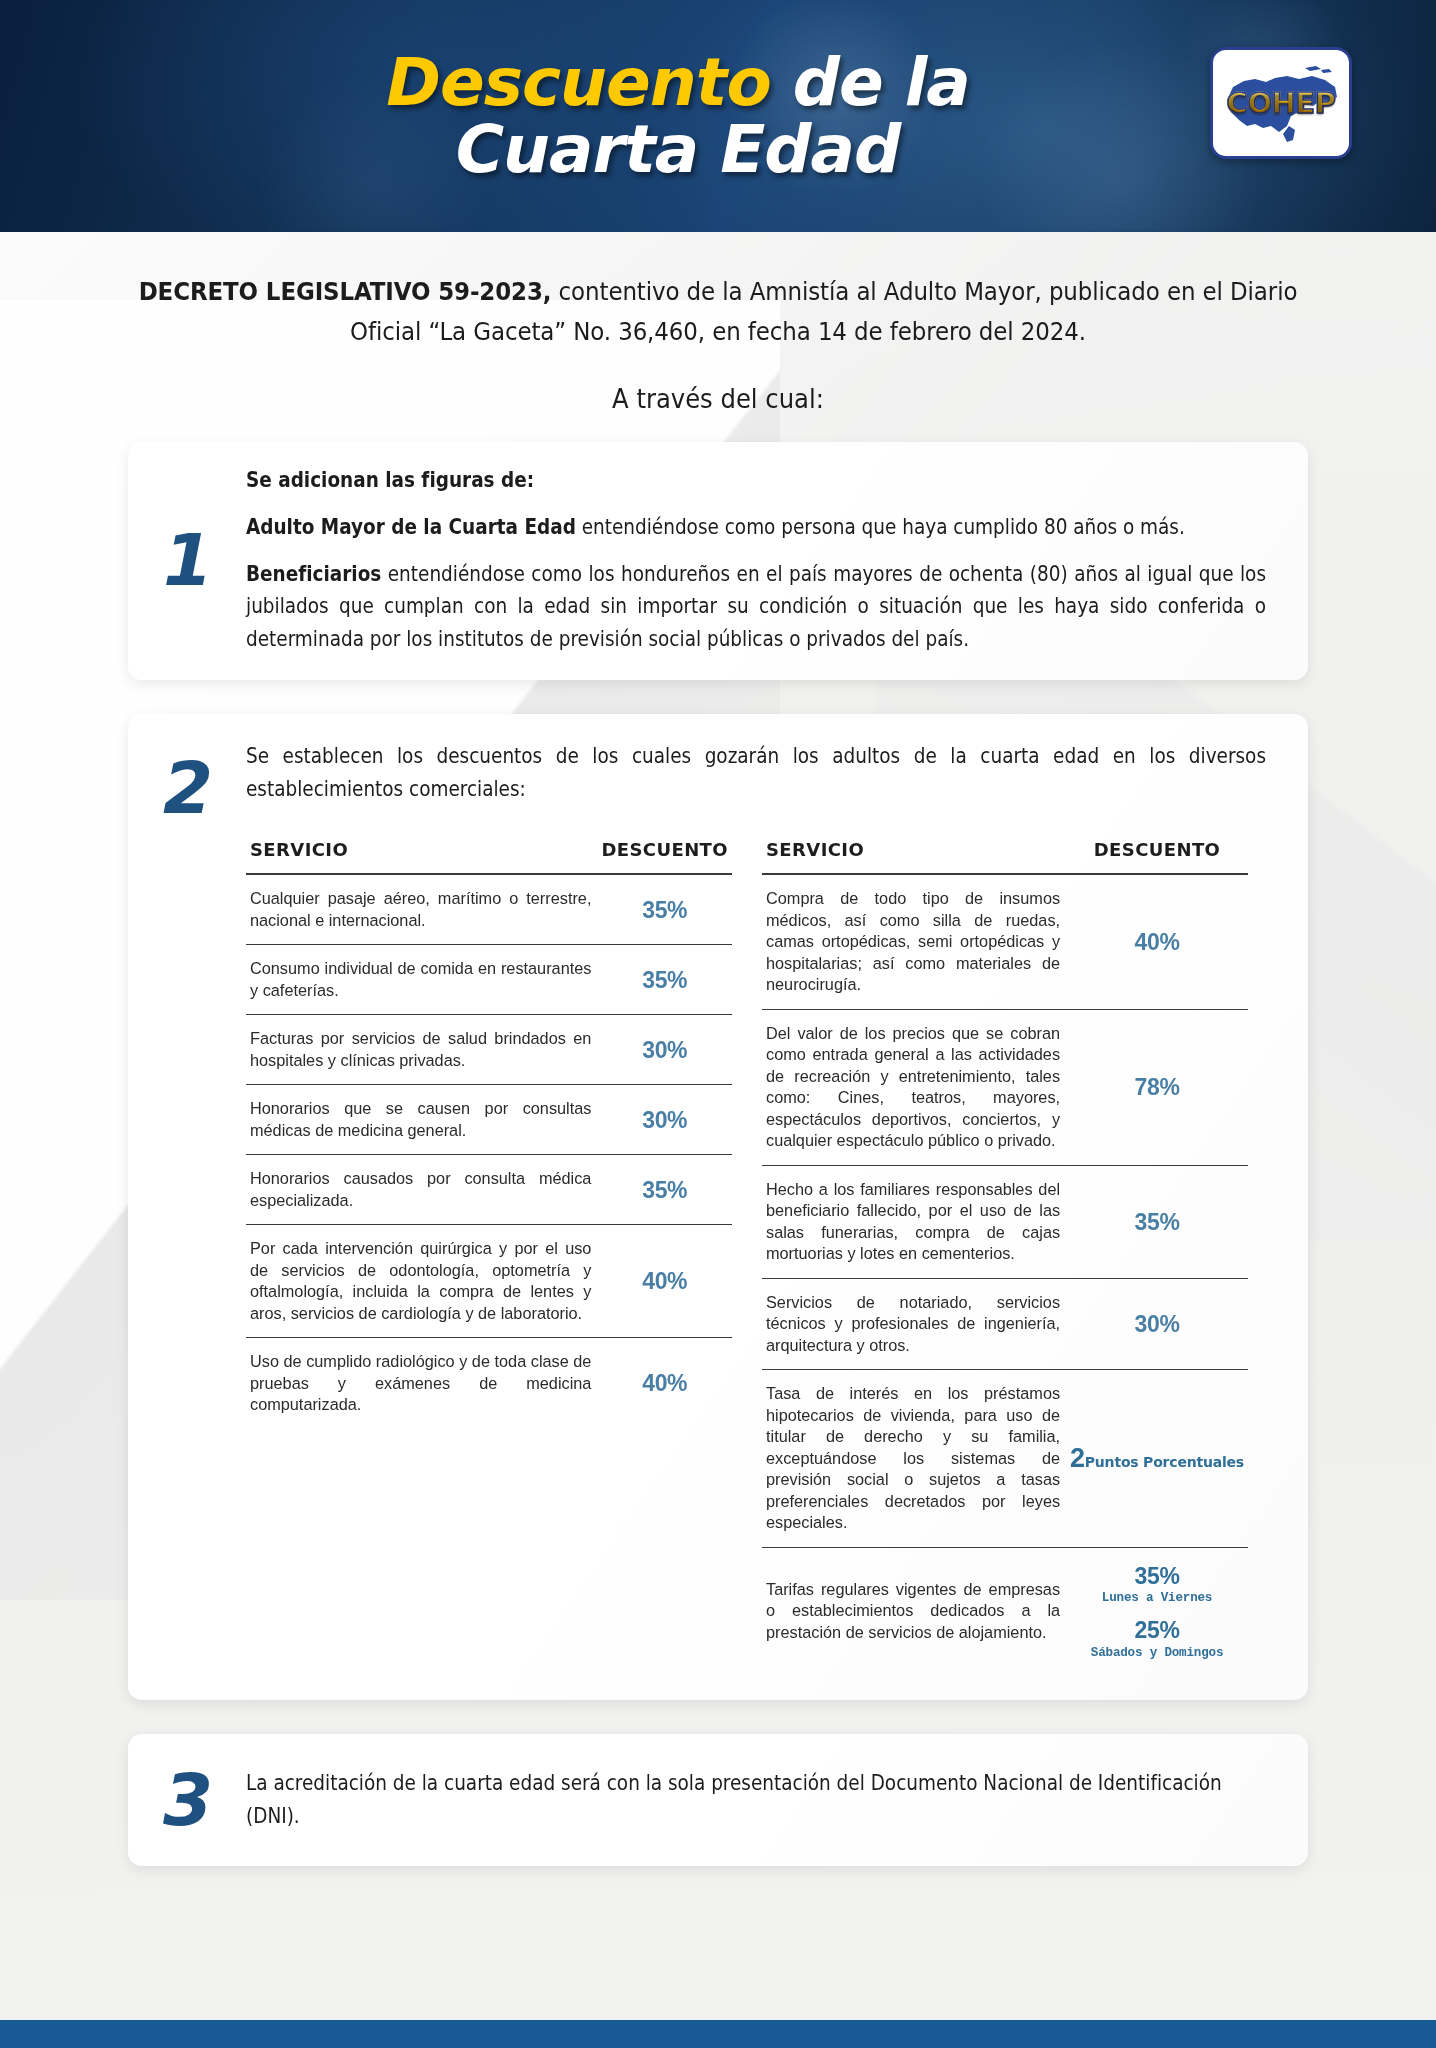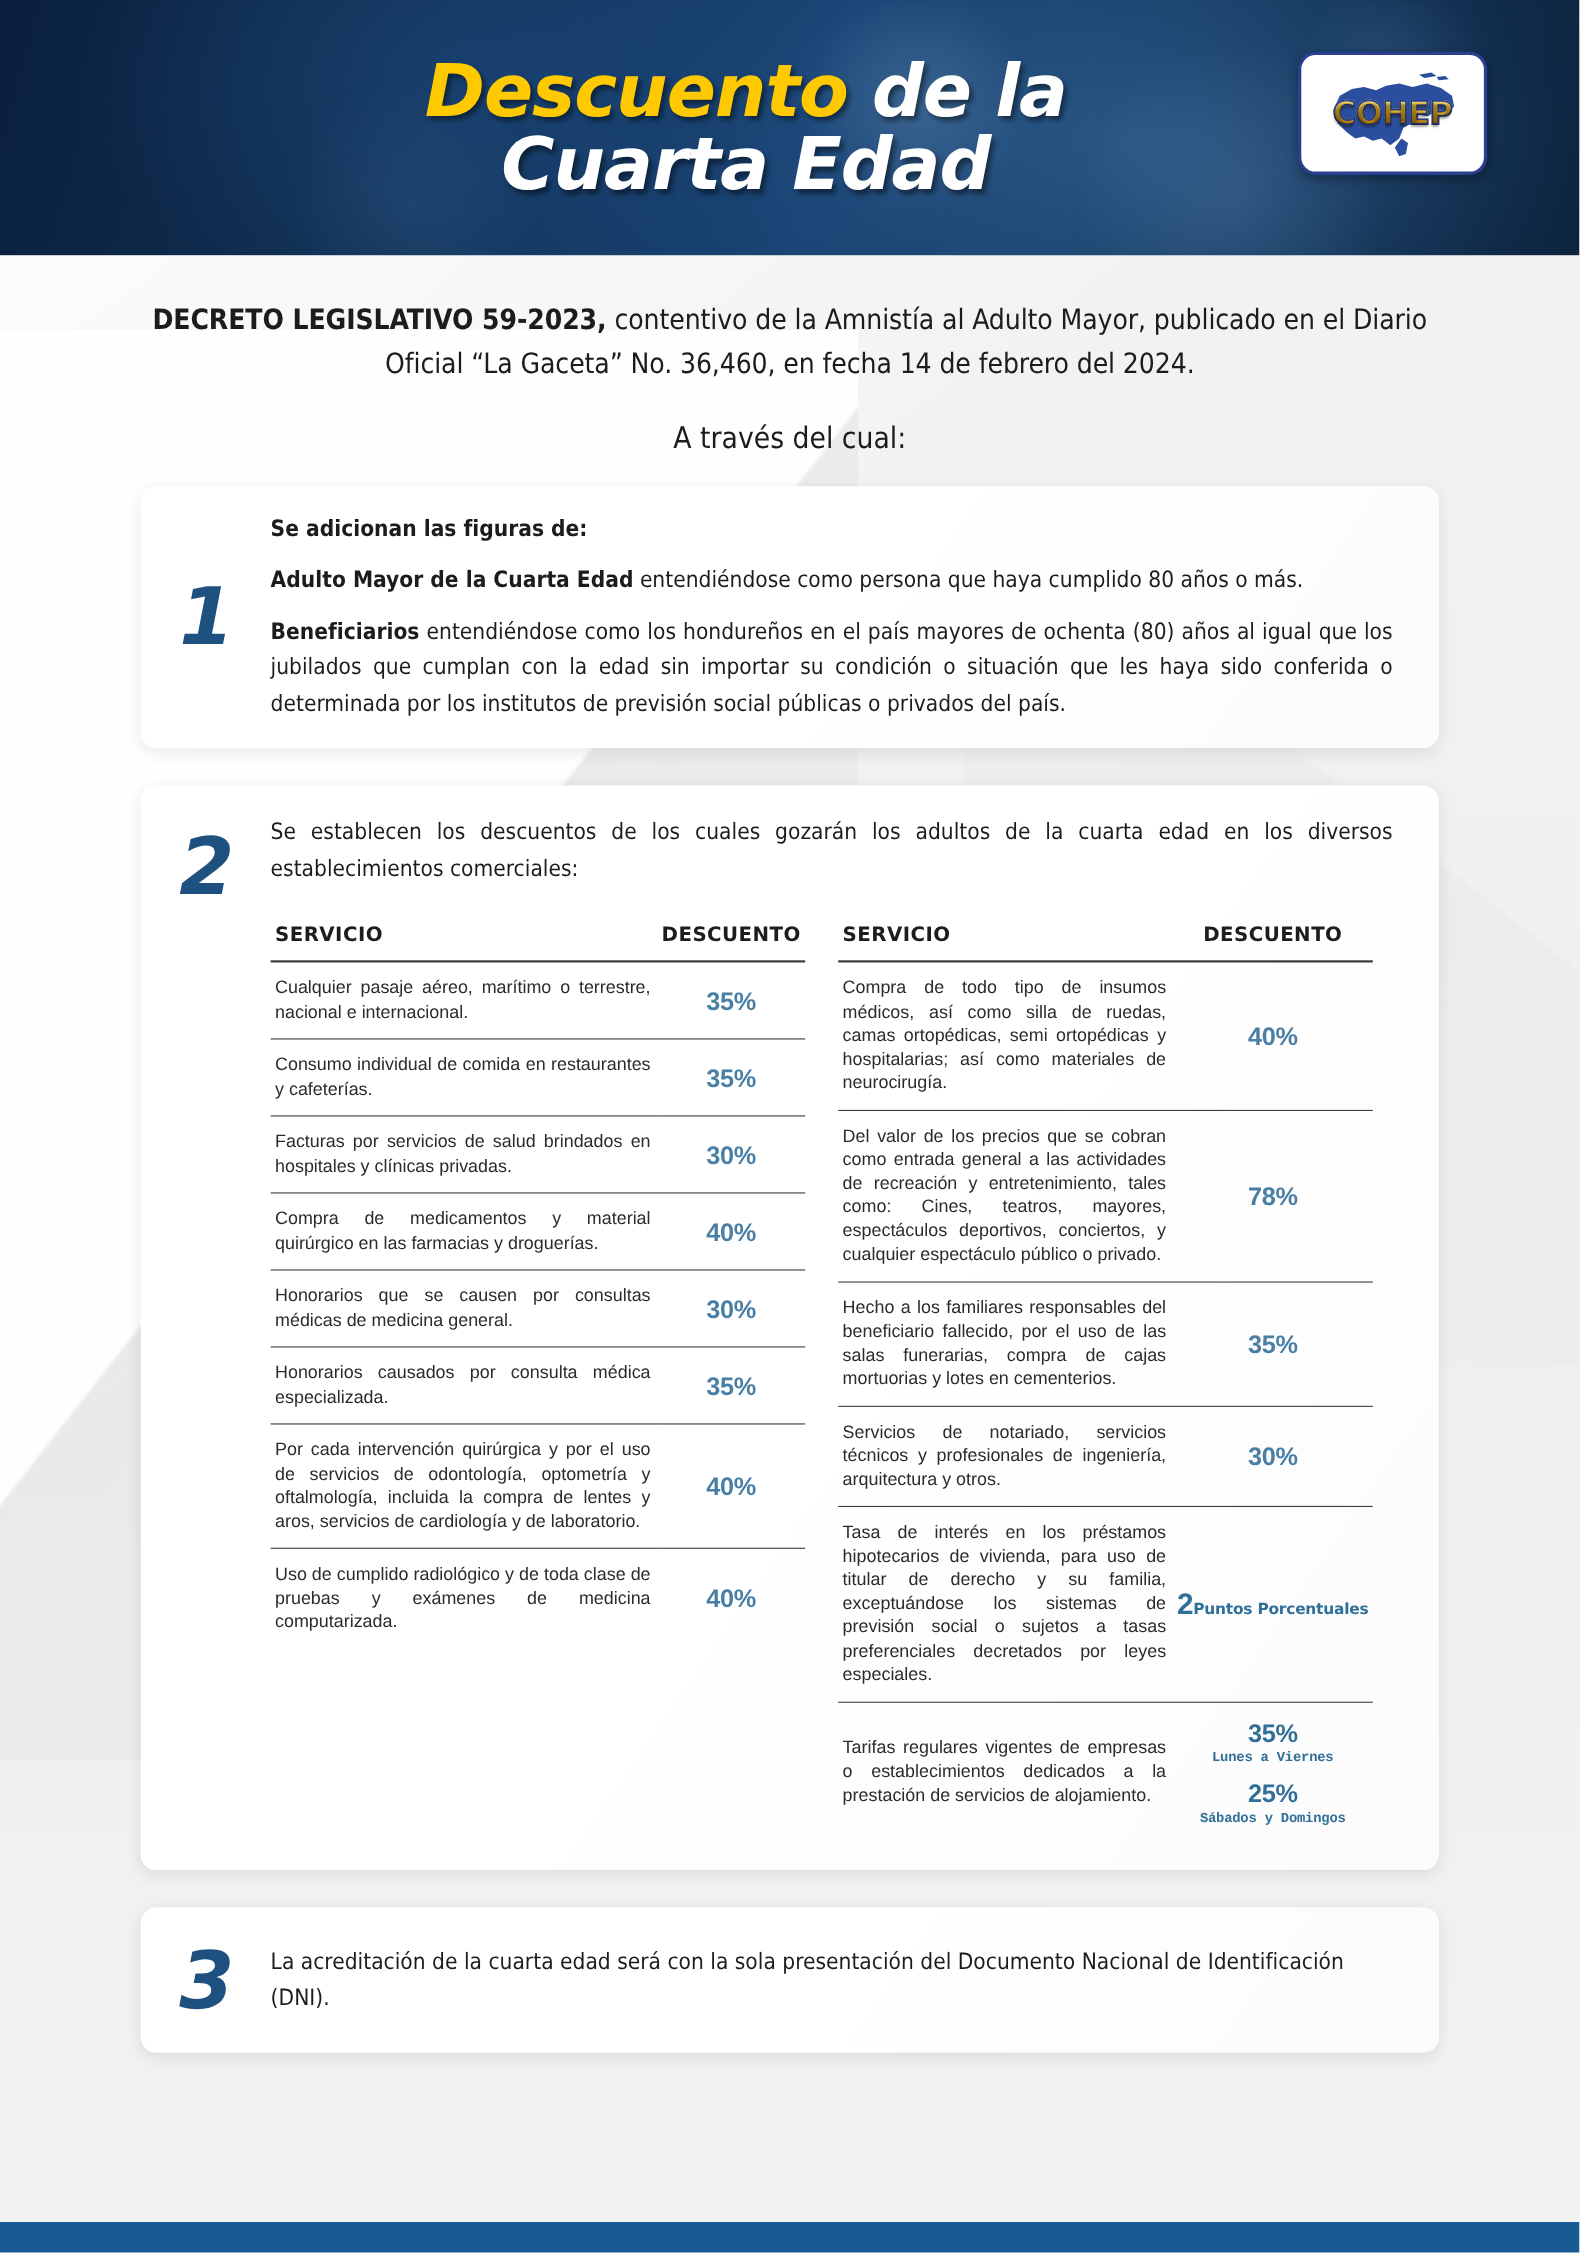--- a/index.html
+++ b/index.html
@@ -87,21 +87,21 @@
     white-space: nowrap;
   }
   .t-gold  { color: #fec900; }
   .t-white { color: #ffffff; }
 
   
   .logo {
     position: absolute;
     right: 84px;
     top: 47px;
-    width: 172px;
+    width: 142px;
     height: 112px;
     background: #ffffff;
     border: 3px solid #2a3f8f;
     border-radius: 16px;
     box-shadow: 0 3px 10px rgba(0,0,0,0.35);
     display: flex;
     align-items: center;
     justify-content: center;
     z-index: 4;
     overflow: hidden;
@@ -337,24 +337,20 @@
                 </tr>
                 <tr>
                   <td>Consumo individual de comida en restaurantes y cafeterías.</td>
                   <td class="pct">35%</td>
                 </tr>
                 <tr>
                   <td>Facturas por servicios de salud brindados en hospitales y clínicas privadas.</td>
                   <td class="pct">30%</td>
                 </tr>
                 <tr>
-                  <td>Compra de medicamentos y material quirúrgico en las farmacias y droguerías.</td>
-                  <td class="pct">40%</td>
-                </tr>
-                <tr>
                   <td>Honorarios que se causen por consultas médicas de medicina general.</td>
                   <td class="pct">30%</td>
                 </tr>
                 <tr>
                   <td>Honorarios causados por consulta médica especializada.</td>
                   <td class="pct">35%</td>
                 </tr>
                 <tr>
                   <td>Por cada intervención quirúrgica y por el uso de servicios de odontología, optometría y oftalmología, incluida la compra de lentes y aros, servicios de cardiología y de laboratorio.</td>
                   <td class="pct">40%</td>

